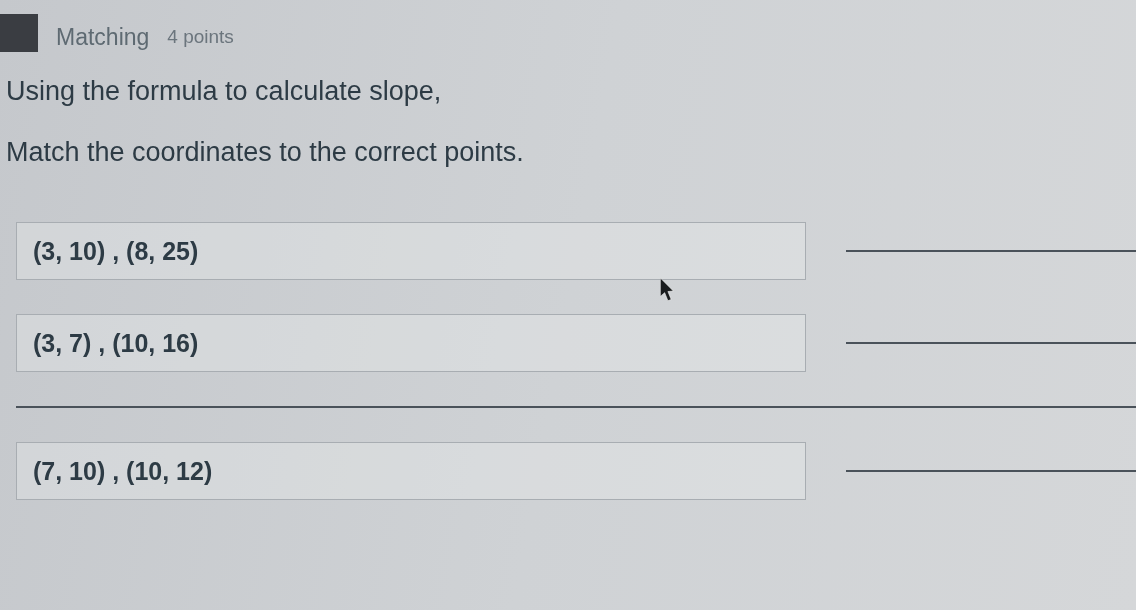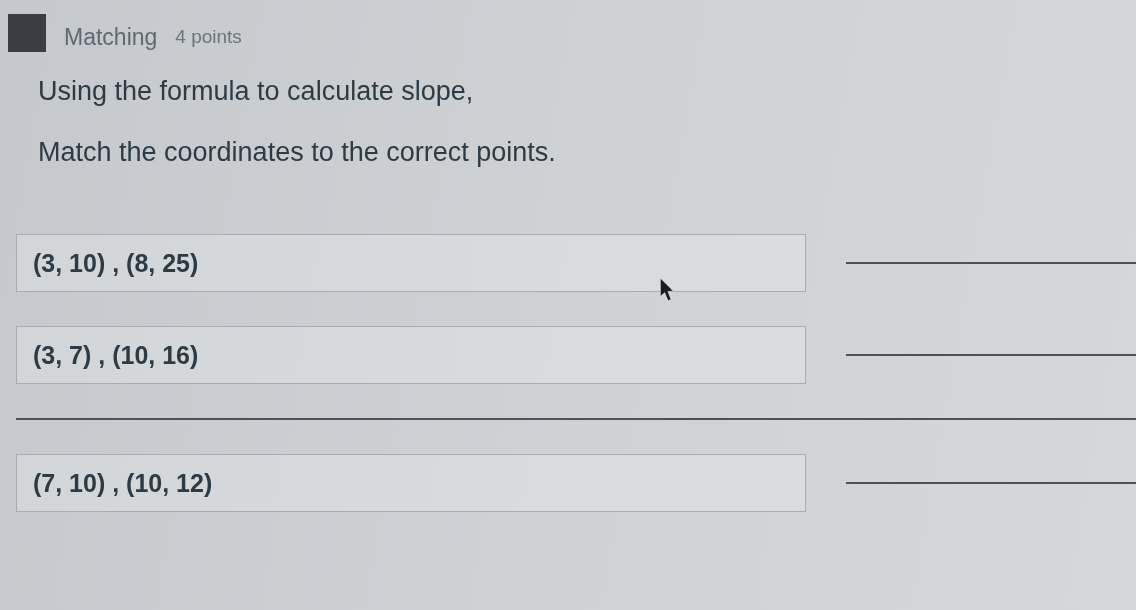--- a/index.html
+++ b/index.html
@@ -14,21 +14,20 @@
       font-family: "Helvetica Neue", Arial, sans-serif;
       color: #2d3b45;
       overflow: hidden;
       position: relative;
     }
     .header {
       display: flex;
       align-items: center;
       padding: 22px 0 0 0;
       gap: 18px;
-      margin-left: 8px;
     }
     .dark-block {
       width: 38px;
       height: 38px;
       background: #3a3d42;
       margin-top: -8px;
     }
     .question-type {
       font-size: 23px;
       color: #5e6a72;
@@ -40,31 +39,29 @@
       font-weight: 400;
     }
     .prompt {
       padding: 18px 0 0 6px;
     }
     .prompt-line {
       font-size: 27px;
       color: #2d3b45;
       line-height: 1.6;
       margin-bottom: 18px;
-      margin-left: 32px;
     }
     .matching-area {
       padding: 30px 0 0 16px;
     }
     .match-row {
       display: flex;
       align-items: center;
       margin-bottom: 34px;
       gap: 40px;
-      margin-top: 12px;
     }
     .match-item {
       width: 790px;
       height: 58px;
       border: 1px solid #a8adb2;
       background: rgba(235, 237, 239, 0.35);
       display: flex;
       align-items: center;
       padding-left: 16px;
       font-size: 25px;

